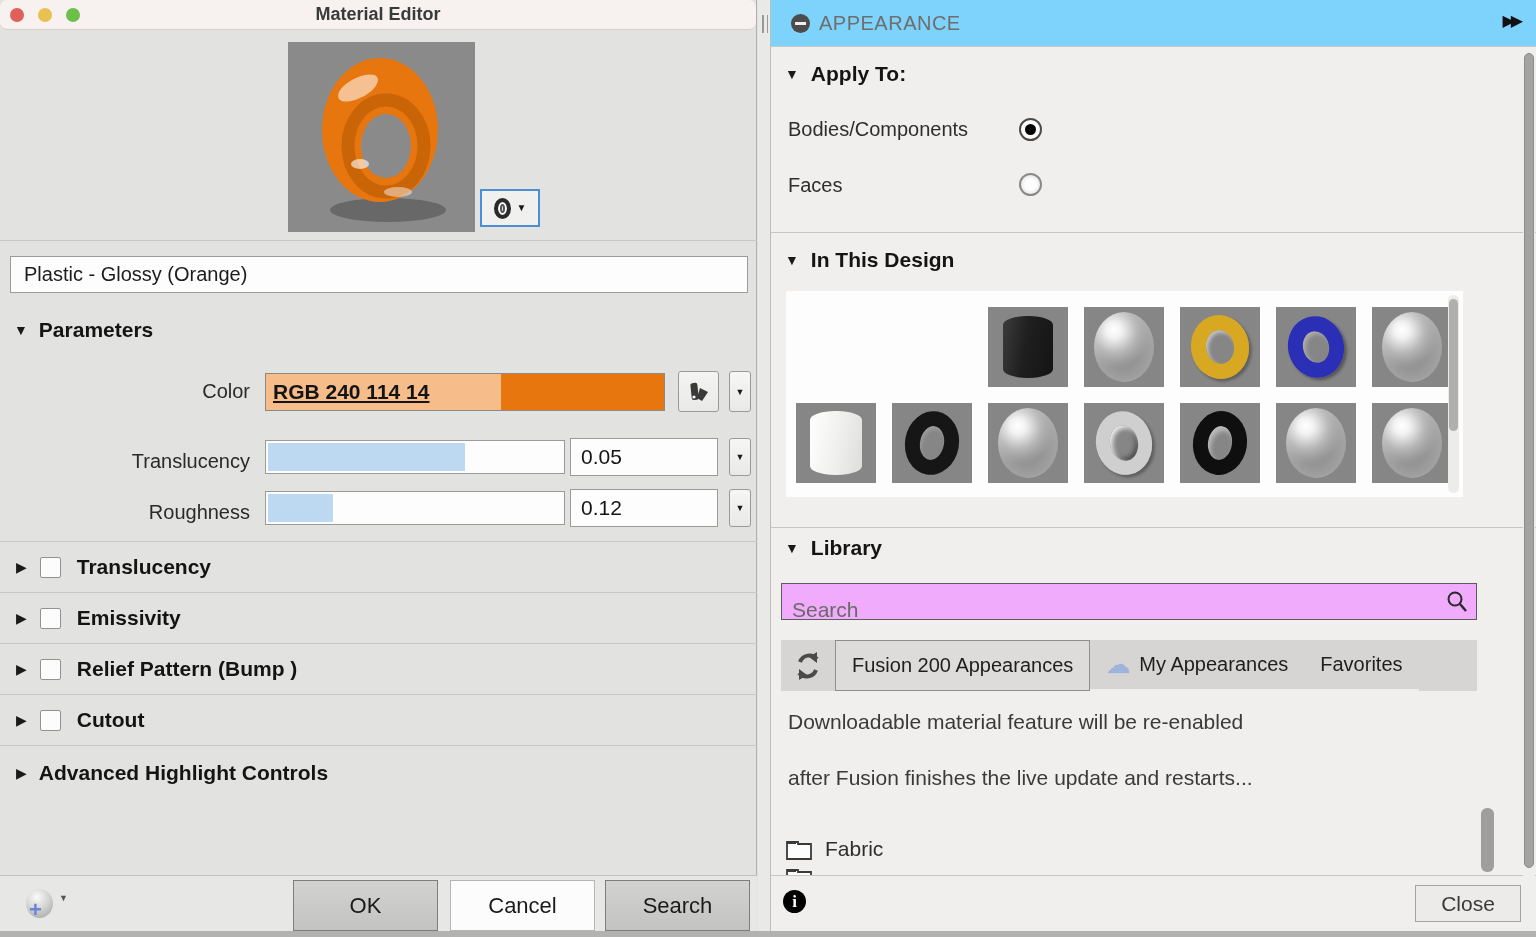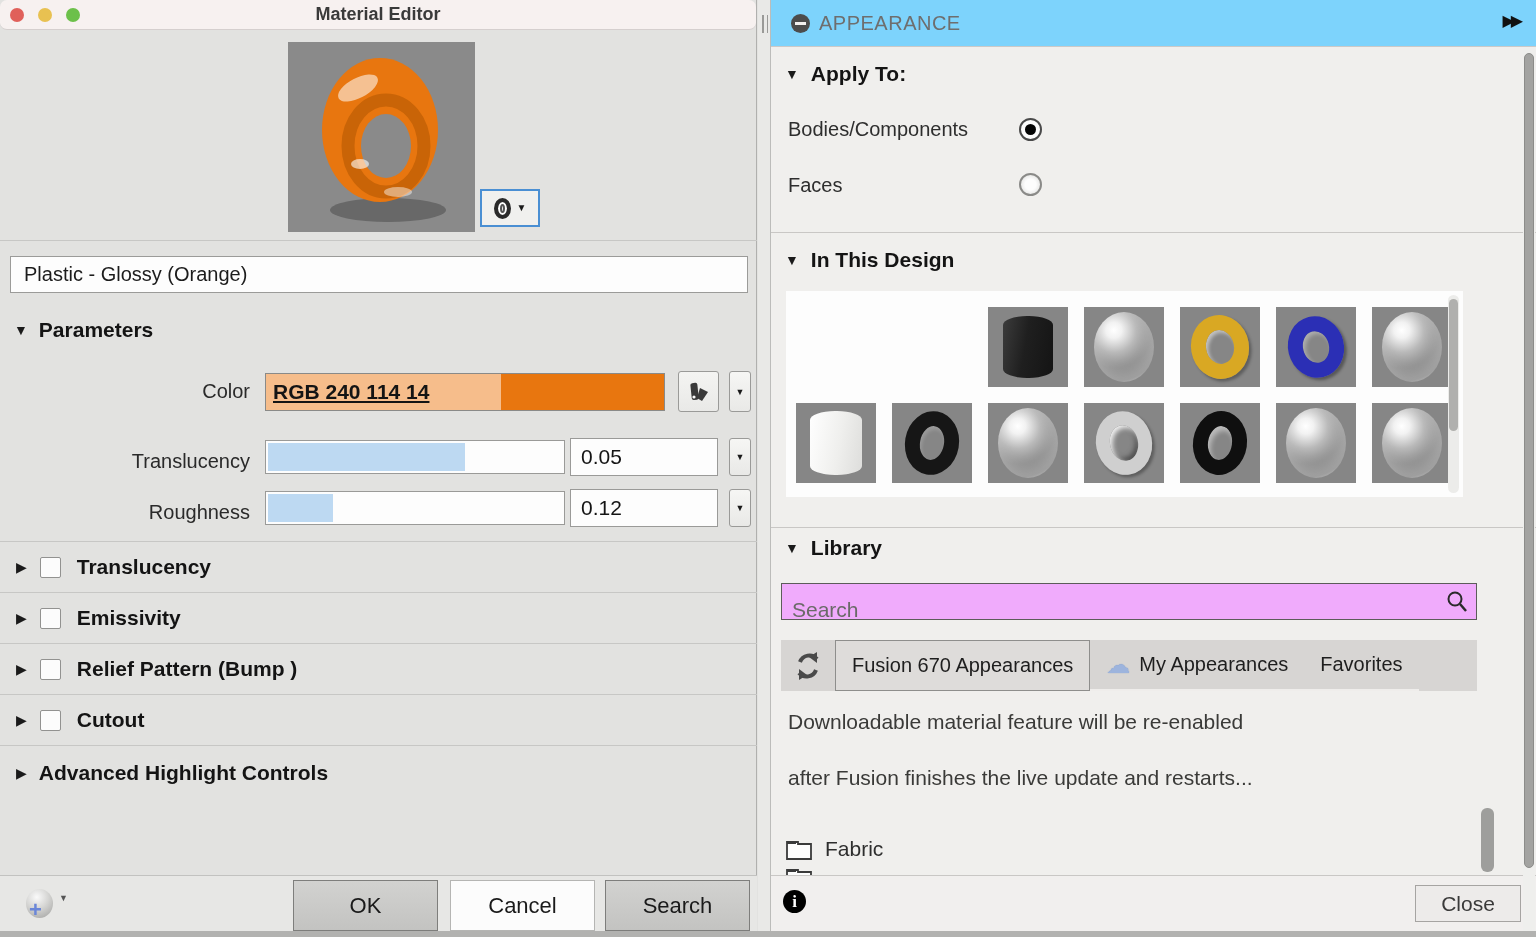--- a/index.html
+++ b/index.html
@@ -310,21 +310,21 @@
     <div class="tabbar">
       <div class="refresh-btn">
         <svg width="36" height="36" viewBox="0 0 36 36">
           <path d="M10 14 A10 10 0 0 1 27 11" fill="none" stroke="#4a4a4a" stroke-width="4"></path>
           <polygon points="27,4 27,15 19,9" fill="#4a4a4a"></polygon>
           <path d="M26 22 A10 10 0 0 1 9 25" fill="none" stroke="#4a4a4a" stroke-width="4"></path>
           <polygon points="9,32 9,21 17,27" fill="#4a4a4a"></polygon>
         </svg>
       </div>
       <div class="tab active">
-        <span>Fusion 670 Appearances</span>
+        <span>Fusion 200 Appearances</span>
       </div>
       <div class="tab plain">
         <span class="cloud">☁</span>
         <span>My Appearances</span>
       </div>
       <div class="tab plain">
         <span>Favorites</span>
       </div>
     </div>
 

